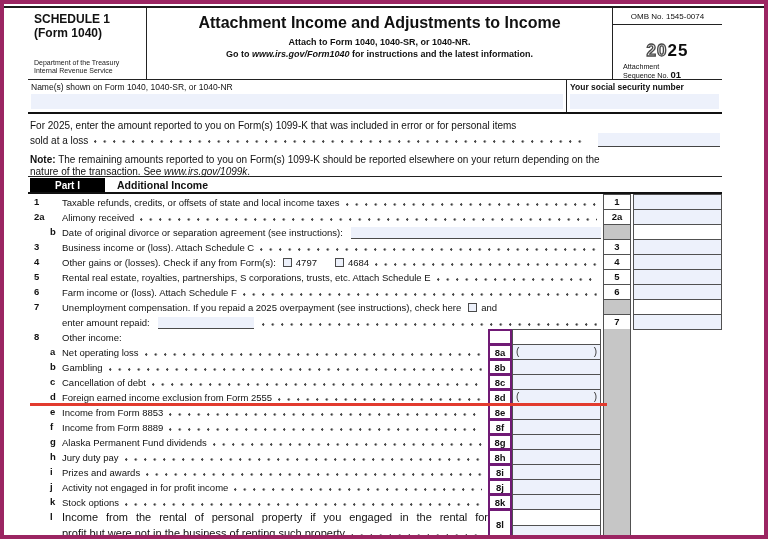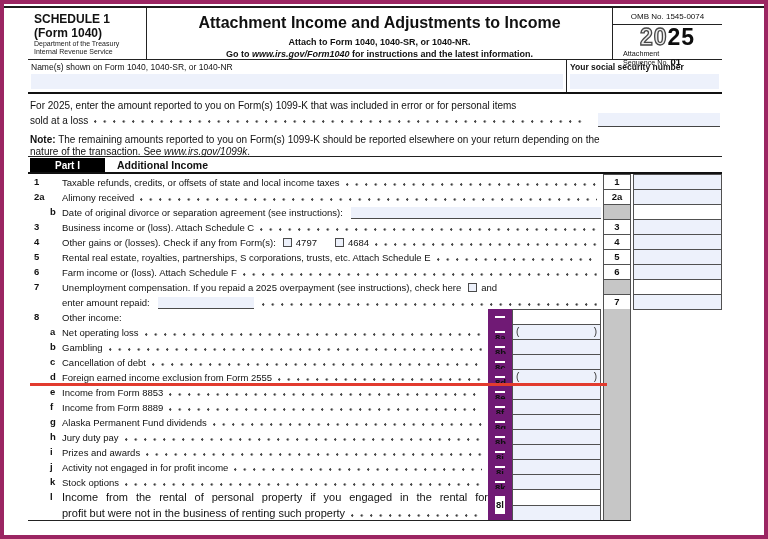--- a/index.html
+++ b/index.html
@@ -3,32 +3,32 @@
 <meta charset="utf-8">
 <style>
   * { box-sizing:border-box; margin:0; padding:0; }
   html,body { width:768px; height:539px; }
   body { font-family:"Liberation Sans",sans-serif; background:#fff; }
   .frame { width:768px; height:539px; border:4px solid #9b2562; background:#fff; position:relative; overflow:hidden; }
   .toprule { position:absolute; top:2px; left:0; right:0; height:2px; background:#1c1c1c; }
   .form { position:absolute; left:24px; top:4px; width:694px; color:#111; }
 
   
-  .hdr { display:flex; height:52px; border-bottom:1.5px solid #222; }
+  .hdr { display:flex; height:72px; border-bottom:1.5px solid #222; }
   .hleft { width:119px; border-right:1.5px solid #222; padding:5px 2px 2px 6px; display:flex; flex-direction:column; }
   .sched { font-weight:bold; font-size:12px; line-height:13.5px; }
   .dept { font-size:7px; line-height:8px; margin-top:auto; padding-bottom:2px; color:#222; }
   .hcenter { flex:1; text-align:center; padding-top:6px; }
   .title { font-weight:bold; font-size:16px; line-height:18px; }
   .attach { font-weight:bold; font-size:9px; margin-top:5px; }
   .goto { font-weight:bold; font-size:9px; margin-top:2px; }
   .itl { font-style:italic; }
   .hright { width:110px; border-left:1.5px solid #222; display:flex; flex-direction:column; }
   .omb { font-size:8px; text-align:center; padding:4px 0 3px; border-bottom:1px solid #222; }
-  .year { text-align:center; font-weight:bold; font-size:23px; line-height:23px; letter-spacing:1px; margin-top:1px; }
+  .year { text-align:center; font-weight:bold; font-size:17px; line-height:23px; letter-spacing:1px; margin-top:14px; }
   .y20 { color:#ececec; -webkit-text-stroke:1.3px #474747; }
   .y25 { color:#0d0d0d; }
   .attseq { font-size:7.2px; line-height:7.8px; padding-left:10px; margin-top:1px; }
   .seqno { font-weight:bold; font-size:9.5px; }
 
   
   .namerow { display:flex; height:34px; border-bottom:2.5px solid #111; }
   .ncell { flex:1; padding:2px 0 2px 3px; display:flex; flex-direction:column; }
   .nlab { font-size:8.5px; }
   .ninput { flex:1; background:#edf1fb; margin:2px 3px 1px 0; }
@@ -61,21 +61,21 @@
   .txt.subw { flex:none; width:426px; }
   .lbl { line-height:15px; }
   .leader { flex:1; height:3px; align-self:flex-end; margin:0 6px 4px 6px;
             background-image:radial-gradient(circle at 1.2px 1.5px,#3c3c3c 1px,rgba(0,0,0,0) 1.3px);
             background-size:9.5px 3px; background-repeat:repeat-x; }
   .numbox { width:28px; flex:none; border:1px solid #515151; font-weight:bold; font-size:9.5px; text-align:center; line-height:14px; background:#fff; }
   .amt { width:89px; flex:none; margin-left:2px; border:1px solid #515151; }
   .blue { background:#edf1fb; }
   .white { background:#fff; }
   .gray { background:#c6c6c6; }
-  .numbox-s { width:24px; flex:none; border:7px solid #701a75; font-weight:bold; font-size:9.5px; text-align:center; line-height:14px; background:#fff; }
+  .numbox-s { width:24px; flex:none; border:2px solid #701a75; font-weight:bold; font-size:9.5px; text-align:center; line-height:14px; background:#fff; }
   .amt-s { width:89px; flex:none; border:1px solid #515151; }
   .amt-s.par { display:flex; justify-content:space-between; font-size:10px; color:#333; padding:0 3px; line-height:14px; }
   .grays { width:28px; flex:none; margin-left:2px; background:#c6c6c6; border-left:1px solid #515151; border-right:1px solid #515151; }
   .fill { flex:1; }
   .ifield { background:#edf1fb; border-bottom:1.4px solid #4a4a4a; height:12px; align-self:flex-end; margin:0 2px 1px 8px; flex:none; }
   .grow { flex:1; margin-right:2px; }
   .w96 { width:96px; }
   .cbx { width:9px; height:9px; border:1px solid #4a4a4a; background:#edf1fb; margin:0 4px 0 7px; flex:none; align-self:center; }
   .cbgap { margin-left:18px; }
   .redline { position:absolute; left:2px; top:14px; width:577px; height:3px; background:#e23b2e; z-index:3; }

